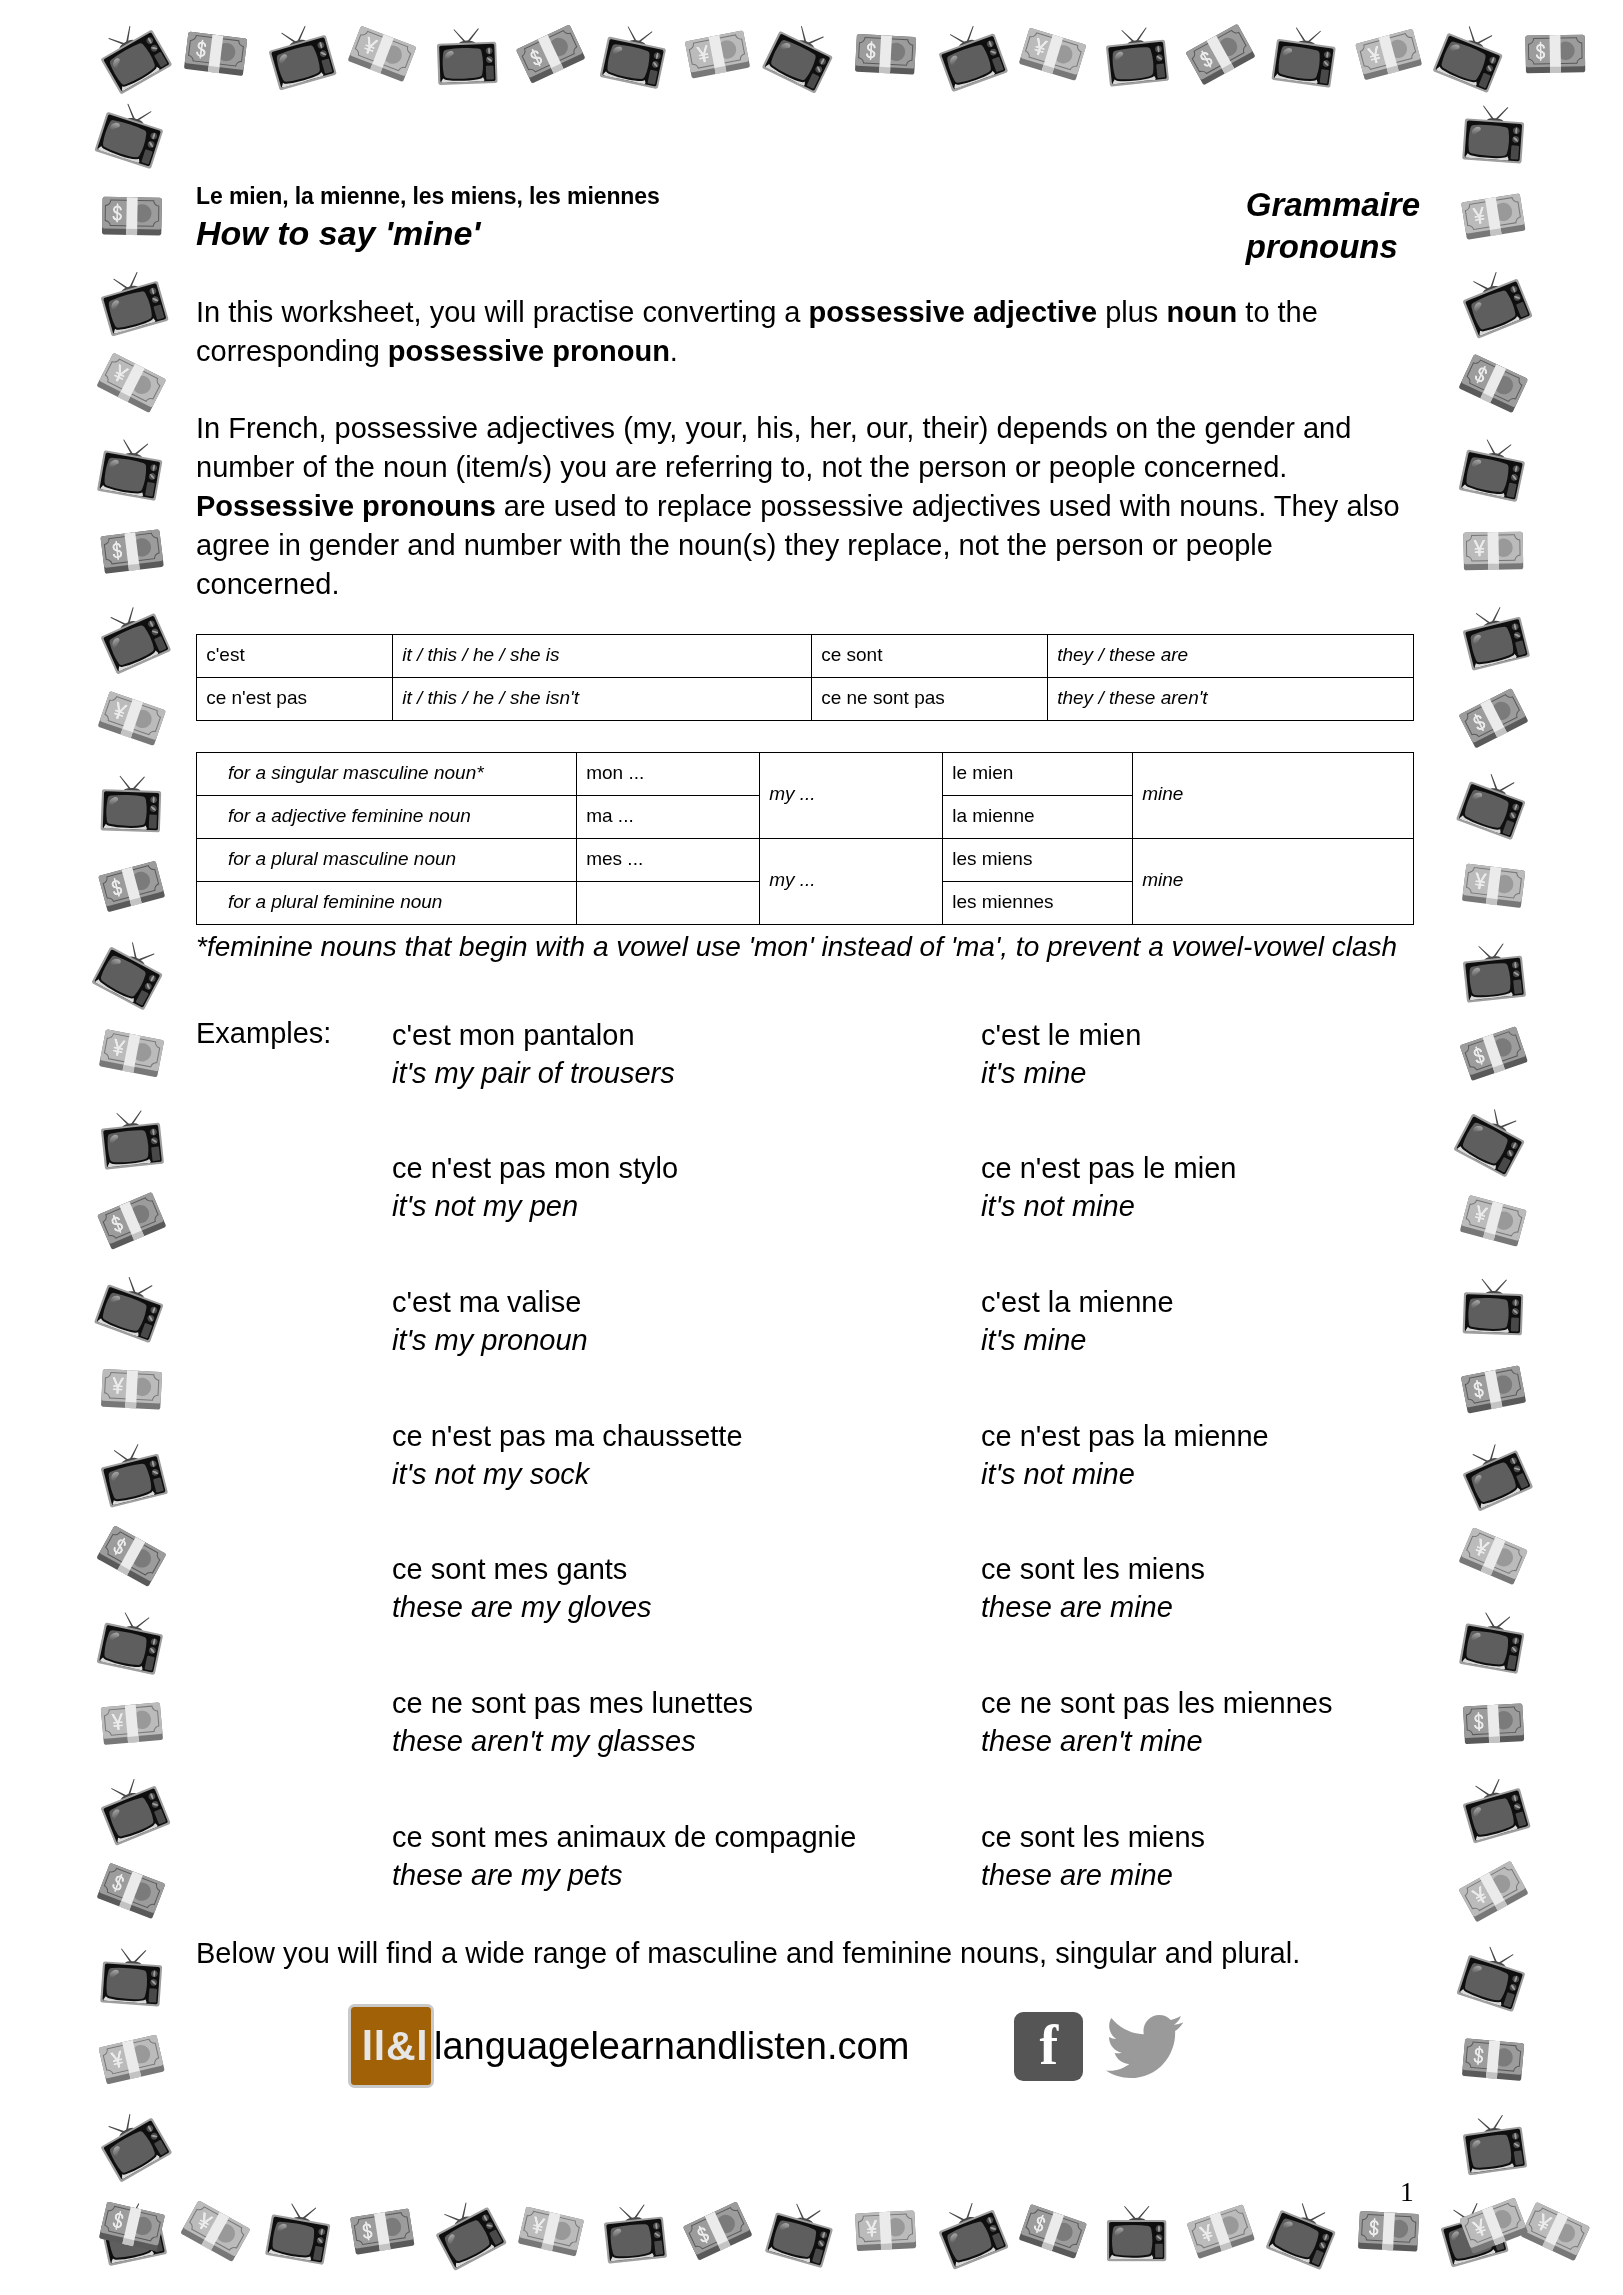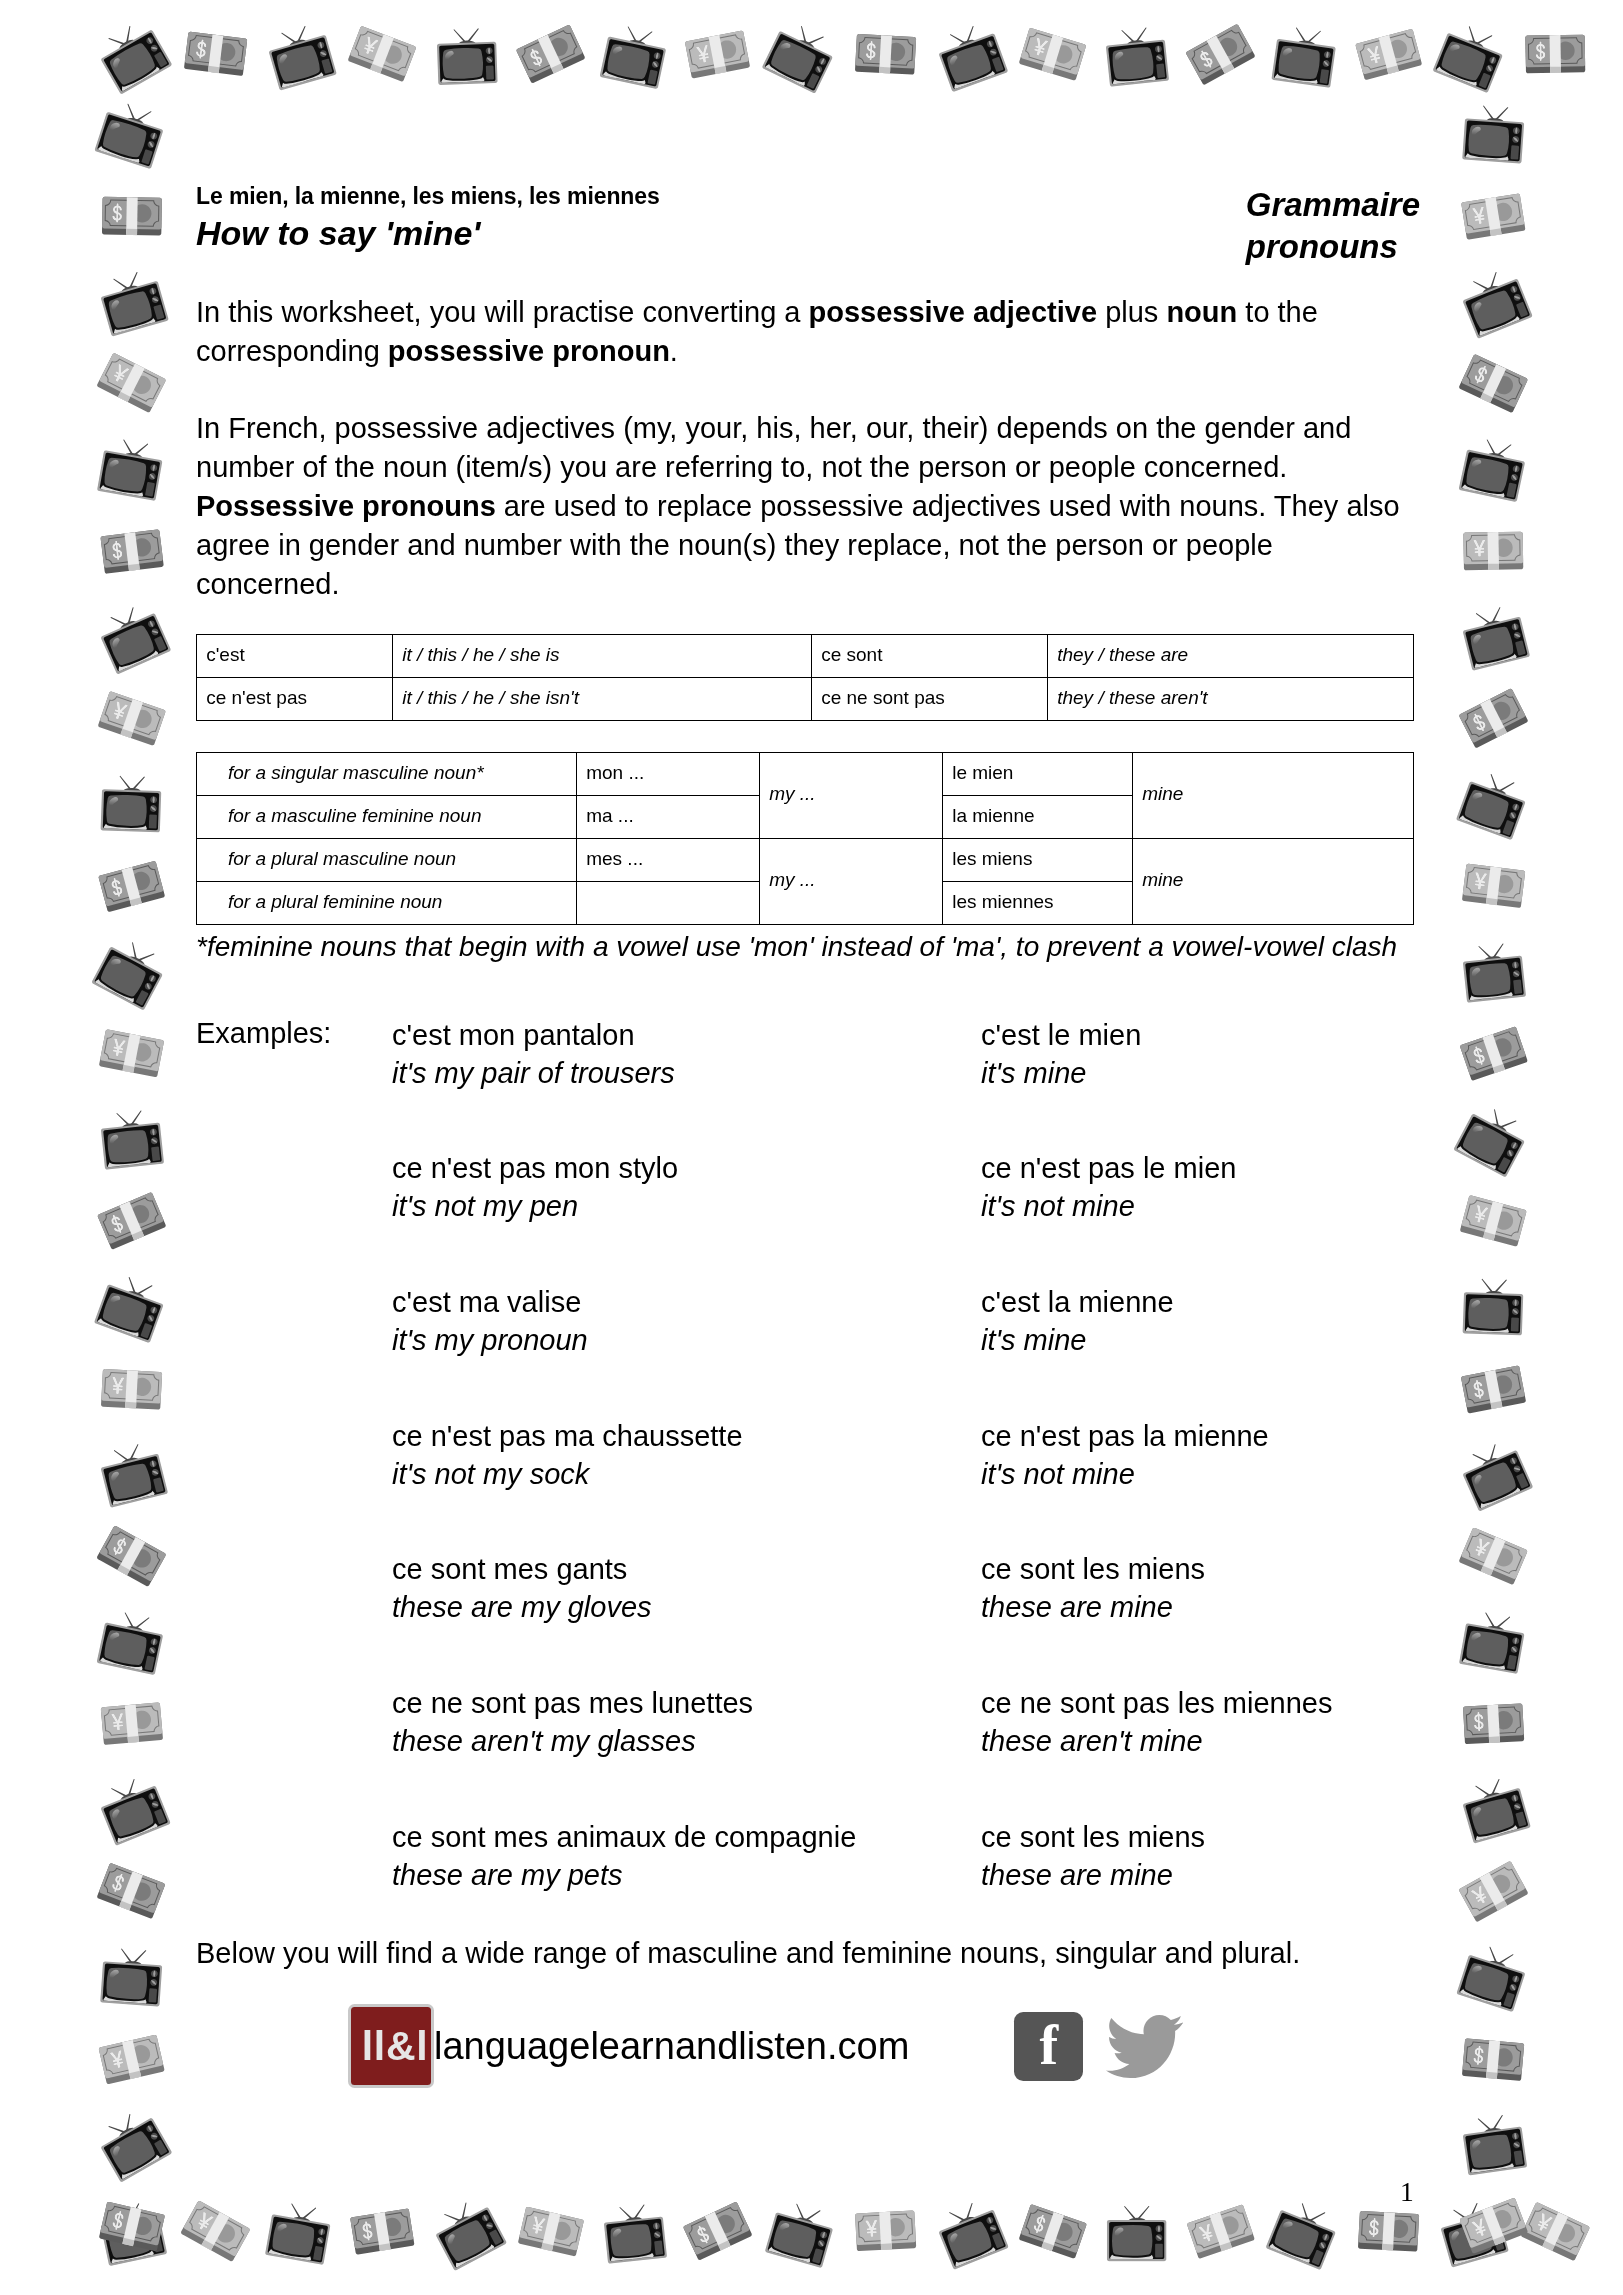--- a/index.html
+++ b/index.html
@@ -158,21 +158,21 @@
 
   
   .footer {
     margin-top: 34px;
     display: flex;
     align-items: center;
   }
   .logo-badge {
     width: 86px;
     height: 84px;
-    background: #7f1d1d;
+    background: #a16207;
     border: 3.9px solid #c9c9c9;
     border-radius: 6.5px;
     color: #e6e6e6;
     font-size: 41px;
     font-weight: bold;
     display: flex;
     align-items: center;
     justify-content: center;
     letter-spacing: 0.7px;
     margin-left: 152px;
@@ -358,21 +358,21 @@
     <table class="tbl-forms">
       <tbody>
         <tr>
           <td class="f0">for a singular masculine noun*</td>
           <td class="f1">mon ...</td>
           <td class="f2" rowspan="2">my ...</td>
           <td class="f3">le mien</td>
           <td class="f4" rowspan="2">mine</td>
         </tr>
         <tr>
-          <td class="f0">for a masculine feminine noun</td>
+          <td class="f0">for a adjective feminine noun</td>
           <td class="f1">ma ...</td>
           <td class="f3">la mienne</td>
         </tr>
         <tr>
           <td class="f0">for a plural masculine noun</td>
           <td class="f1">mes ...</td>
           <td class="f2" rowspan="2">my ...</td>
           <td class="f3">les miens</td>
           <td class="f4" rowspan="2">mine</td>
         </tr>

